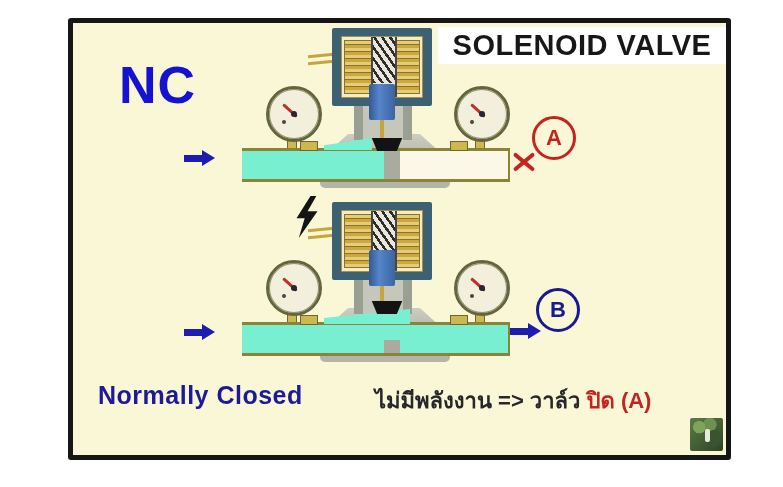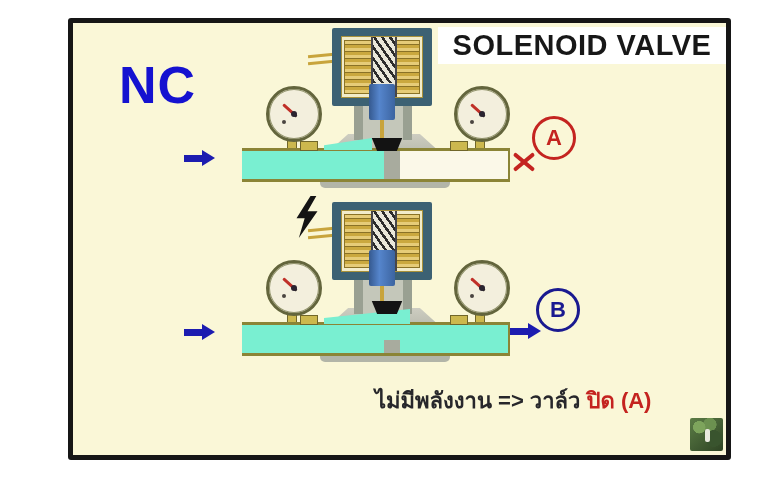--- a/index.html
+++ b/index.html
@@ -255,20 +255,21 @@
       </div>
       <div class="arrow outflow">
         <div class="shaft"></div>
           <div class="head"></div>
       </div>
       <div class="marker mb">
         <span>B</span>
       </div>
     </div>
 
+    <div class="normally-closed">Normally Closed</div>
 
     <div class="thai-line l1">
       <span>ไม่มีพลังงาน =&gt;  วาล์ว </span><span class="hl">ปิด (A)</span>
     </div>
 
     <div class="logo"></div>
   </div>
 </div>
 
 </body></html>

